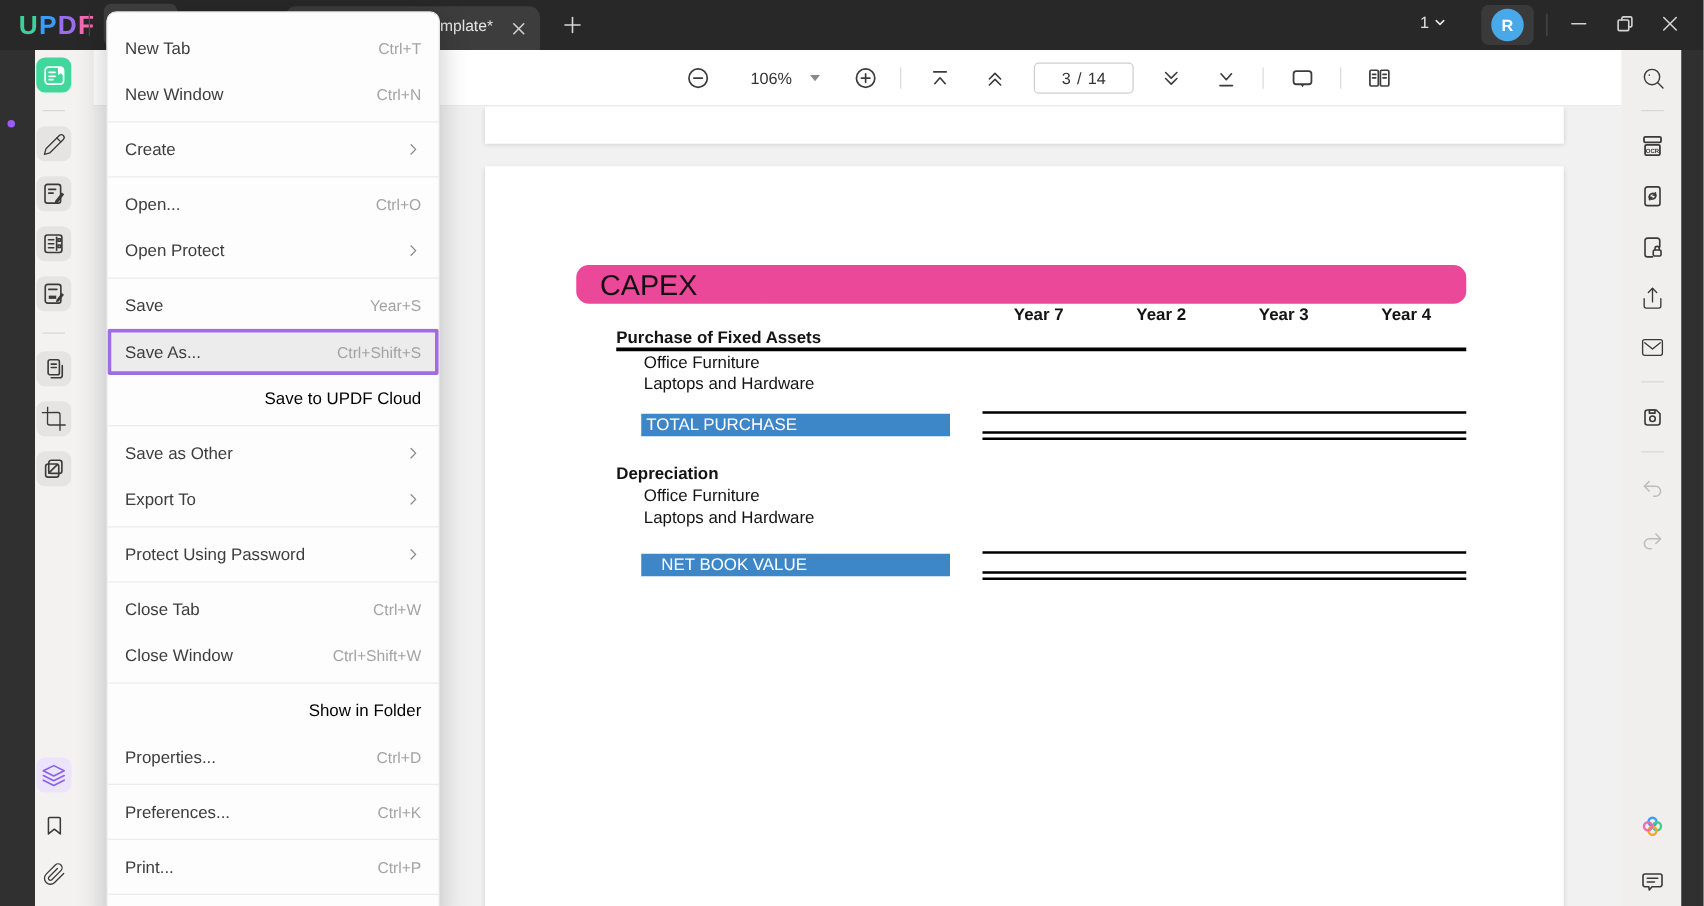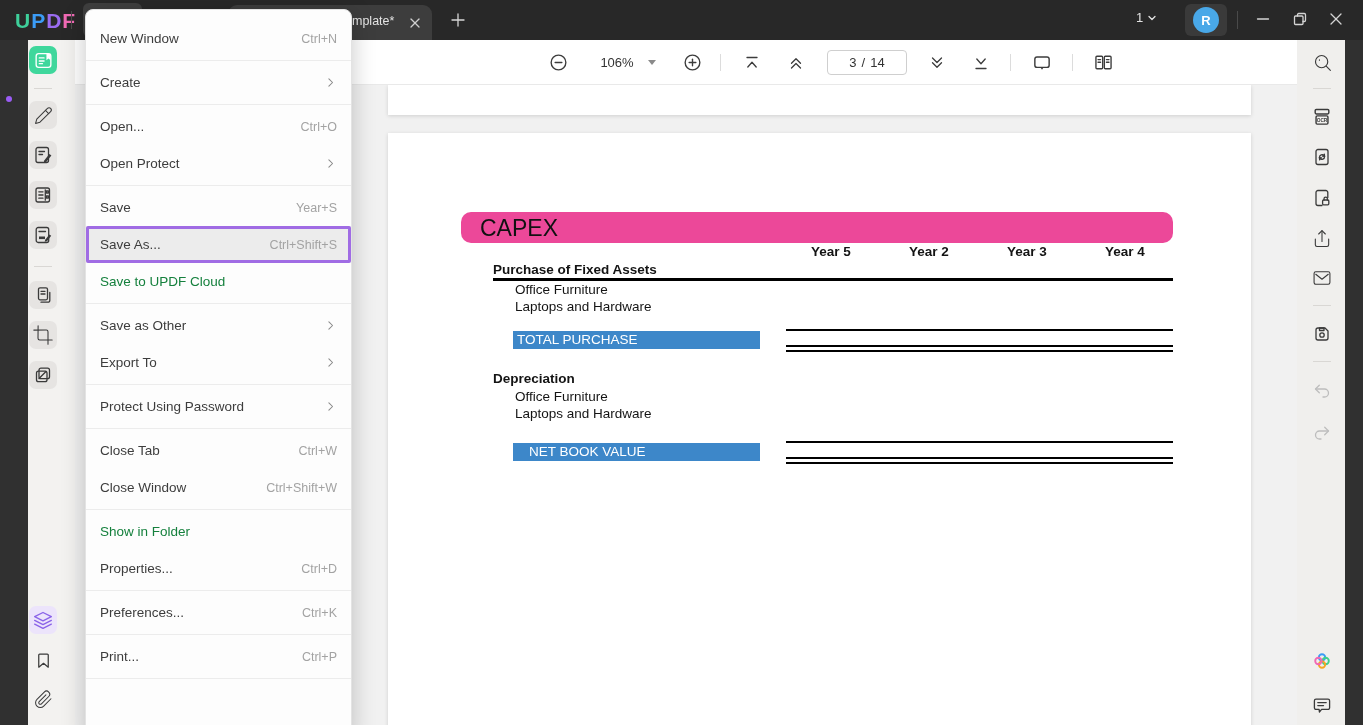--- a/index.html
+++ b/index.html
@@ -54,21 +54,21 @@
   .doc-row { position:absolute; left:127px; font-size:13.5px; white-space:nowrap; }
   .rule { position:absolute; background:#000; }
   .total-bar { position:absolute; left:125px; width:247px; height:18px; background:#3d87c9; color:#fff; font-size:13.5px; line-height:18px; padding-left:4px; }
 
   
   .menu { position:absolute; left:85px; top:9px; width:267px; height:730px; background:#fdfdfd; border:1px solid #e3e3e3; border-radius:8px; box-shadow:0 6px 24px rgba(0,0,0,.22); z-index:100; padding-top:10px; }
   .menu-item { position:relative; display:flex; align-items:center; height:37px; padding:0 14px; font-size:13.5px; color:#3d3d3d; }
   .menu-item .lbl { flex:1; }
   .menu-item .sc { font-size:12.5px; color:#a3a3a3; }
   .menu-item .arrow { color:#8a8a8a; display:flex; }
-  .menu-item.disabled { color:#15803d; }
+  .menu-item.disabled { color:#000000;text-align:right; }
   .menu-item.highlighted { background:#ececec; box-shadow:inset 0 0 0 3px #a06ce4; border-radius:2px; }
   .menu-div { border:none; border-top:1px solid #ececec; margin:3px 0; }
 
   svg.ic { fill:none; stroke:currentColor; stroke-width:1.3; stroke-linecap:round; stroke-linejoin:round; display:block; }
   svg.ic.thick { stroke-width:1.6; }
 </style>
 </head>
 <body>
 <div id="root">
 
@@ -194,21 +194,21 @@
         </svg>
     </button>
   </div>
 
   <div class="viewer">
     <div class="page-prev"></div>
     <div class="page">
       <div class="capex-bar" id="capexBar" style="background: #ec4899; border-radius: 10px;">
         <div class="capex-title">CAPEX</div>
       </div>
-      <div class="yearhead" style="left:394px">Year 5</div>
+      <div class="yearhead" style="left:394px">Year 7</div>
       <div class="yearhead" style="left:492px">Year 2</div>
       <div class="yearhead" style="left:590px">Year 3</div>
       <div class="yearhead" style="left:688px">Year 4</div>
 
       <div class="doc-heading" style="top:129px">Purchase of Fixed Assets</div>
       <div class="rule" style="left:105px;top:145px;width:680px;height:3px"></div>
       <div class="doc-row" style="top:149px">Office Furniture</div>
       <div class="doc-row" style="top:166px">Laptops and Hardware</div>
       <div class="rule" style="left:398px;top:196px;width:387px;height:2px"></div>
       <div class="total-bar" style="top: 198px; background: rgb(61, 135, 201);">TOTAL PURCHASE</div>
@@ -220,20 +220,24 @@
       <div class="doc-row" style="top:273px">Laptops and Hardware</div>
       <div class="rule" style="left:398px;top:308px;width:387px;height:2px"></div>
       <div class="total-bar" style="top: 310px; background: rgb(61, 135, 201); padding-left: 16px;">NET BOOK VALUE</div>
       <div class="rule" style="left:398px;top:324px;width:387px;height:2px"></div>
       <div class="rule" style="left:398px;top:329px;width:387px;height:2px"></div>
     </div>
   </div>
 
   <div class="menu" id="fileMenu">
       <div class="menu-item">
+        <span class="lbl">New Tab</span>
+        <span class="sc">Ctrl+T</span>
+      </div>
+      <div class="menu-item">
         <span class="lbl">New Window</span>
         <span class="sc">Ctrl+N</span>
       </div>
       <hr class="menu-div">
       <div class="menu-item">
         <span class="lbl">Create</span>
         <span class="arrow">
           <svg class="ic" width="13" height="13" viewBox="0 0 16 16">
             <path d="M6 3.5 L10.5 8 6 12.5"></path>
           </svg>

